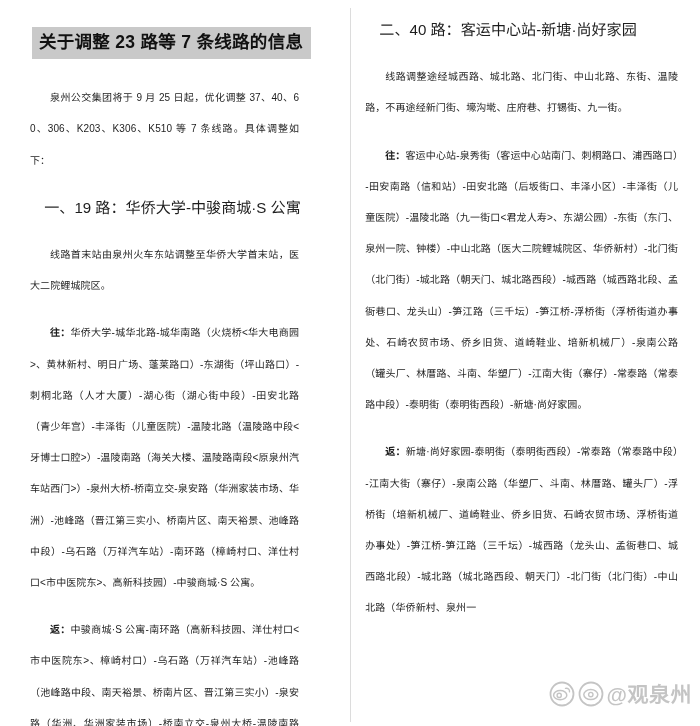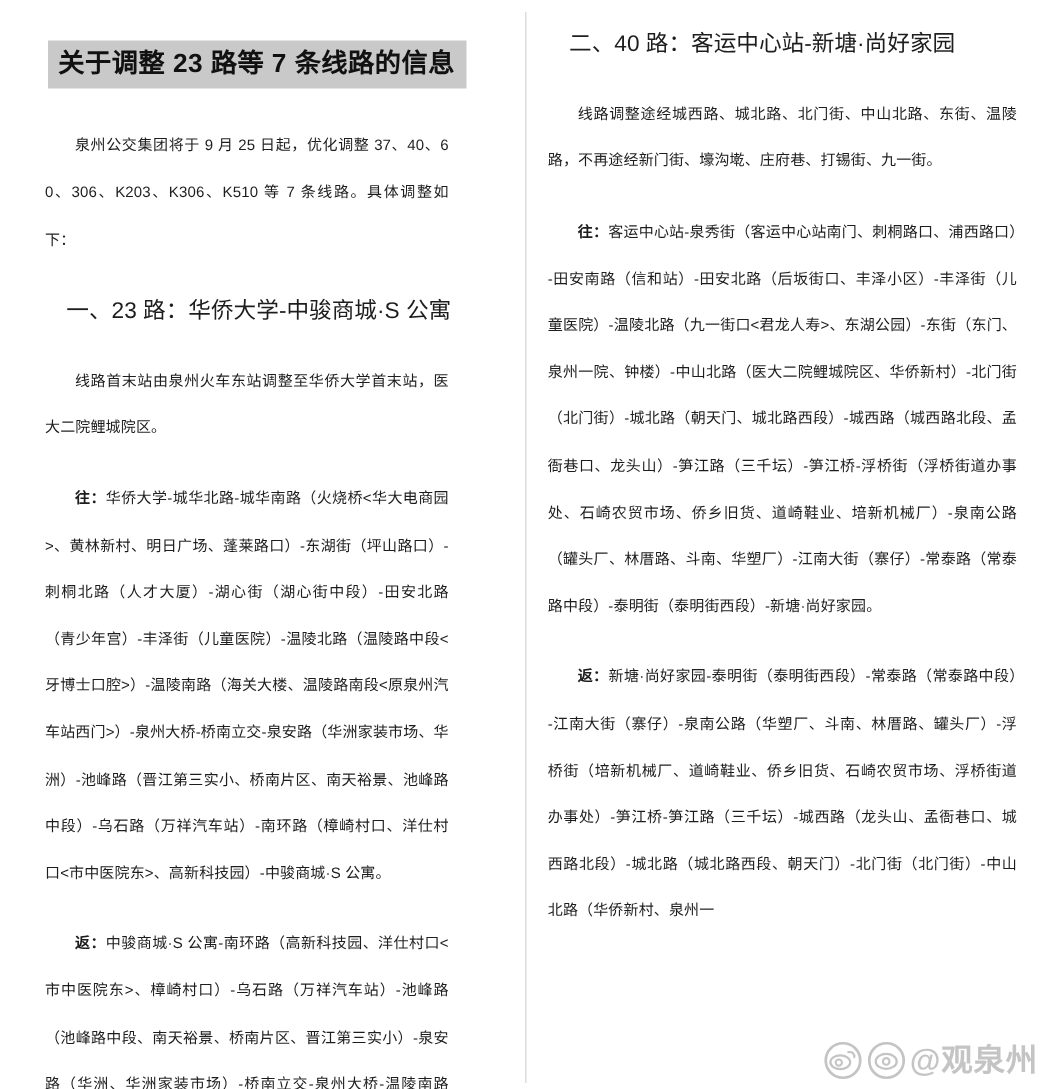--- a/index.html
+++ b/index.html
@@ -98,21 +98,21 @@
     color: #1d1d1d;
   }
   .dir-label {
     font-weight: bold;
   }
 
   
   .watermark {
     position: absolute;
     right: 8px;
-    bottom: 6px;
+    bottom: 19px;
     display: flex;
     align-items: center;
     gap: 3px;
     opacity: 0.40;
     pointer-events: none;
     user-select: none;
     margin-top: 40px;
   }
   .wm-logo {
     display: block;
@@ -136,21 +136,21 @@
   <div class="columns">
 
     <div class="col col-left">
 
       <div class="title-wrap">
         <span class="doc-title">关于调整 23 路等 7 条线路的信息</span>
       </div>
 
       <p class="body indent gap-top">泉州公交集团将于 9 月 25 日起，优化调整 37、40、60、306、K203、K306、K510 等 7 条线路。具体调整如下：</p>
 
-      <p class="sec-head">一、23 路：华侨大学-中骏商城·S 公寓</p>
+      <p class="sec-head">一、19 路：华侨大学-中骏商城·S 公寓</p>
 
       <p class="body indent">线路首末站由泉州火车东站调整至华侨大学首末站，医大二院鲤城院区。</p>
 
       <p class="body indent"><span class="dir-label">往：</span><span>华侨大学-城华北路-城华南路（火烧桥&lt;华大电商园&gt;、黄林新村、明日广场、蓬莱路口）-东湖街（坪山路口）-刺桐北路（人才大厦）-湖心街（湖心街中段）-田安北路（青少年宫）-丰泽街（儿童医院）-温陵北路（温陵路中段&lt;牙博士口腔&gt;）-温陵南路（海关大楼、温陵路南段&lt;原泉州汽车站西门&gt;）-泉州大桥-桥南立交-泉安路（华洲家装市场、华洲）-池峰路（晋江第三实小、桥南片区、南天裕景、池峰路中段）-乌石路（万祥汽车站）-南环路（樟崎村口、洋仕村口&lt;市中医院东&gt;、高新科技园）-中骏商城·S 公寓。</span></p>
 
       <p class="body indent"><span class="dir-label">返：</span><span>中骏商城·S 公寓-南环路（高新科技园、洋仕村口&lt;市中医院东&gt;、樟崎村口）-乌石路（万祥汽车站）-池峰路（池峰路中段、南天裕景、桥南片区、晋江第三实小）-泉安路（华洲、华洲家装市场）-桥南立交-泉州大桥-温陵南路（温陵路南段&lt;原泉州汽车站西门&gt;、海关大楼）-温陵北路（温陵路中段&lt;牙博士口腔&gt;）-丰泽街（儿童医院）-田安北路（青少年宫）-湖心街（湖心街中段）-刺桐北路（线务局）-东湖街（圣墓、坪山路口）-城华南路（明日广场、黄林新村）-城华北路（火烧桥&lt;华大电商园&gt;）-华侨大学。</span></p>
 
     </div>
 
     <div class="col col-right">

